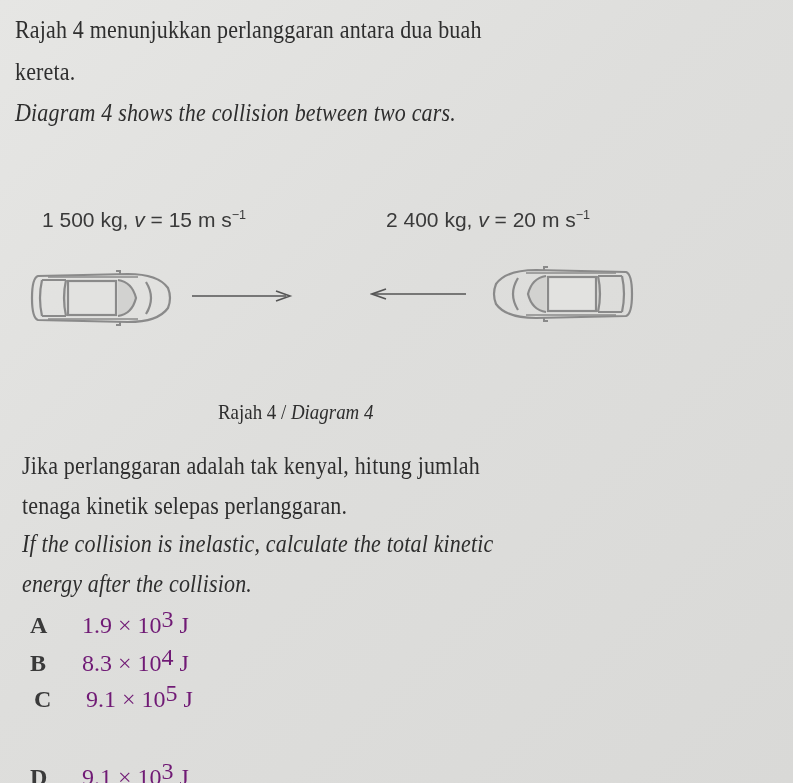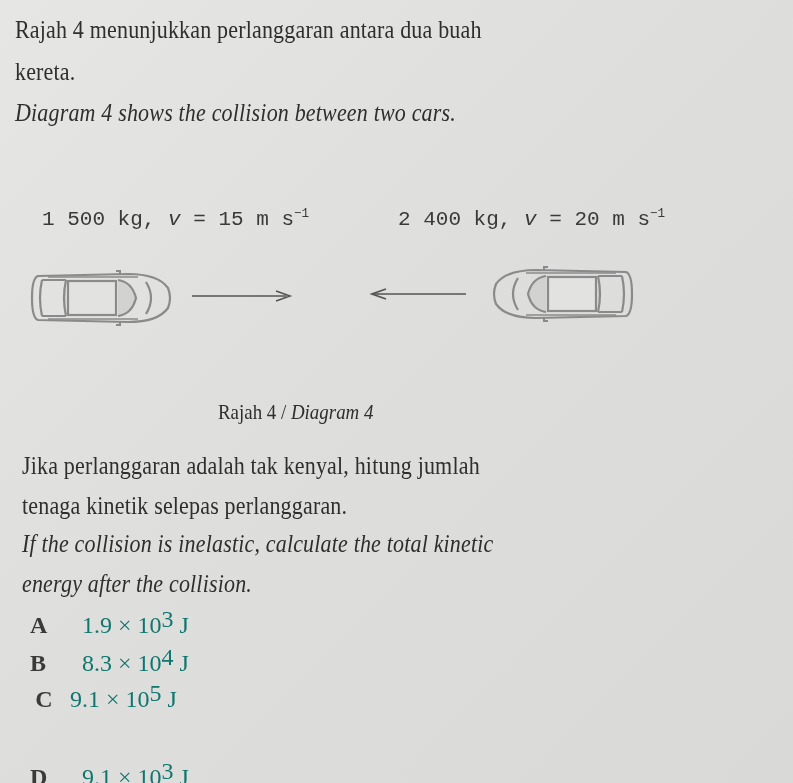--- a/index.html
+++ b/index.html
@@ -3,43 +3,43 @@
   <meta charset="utf-8">
   <style>
     html, body { margin: 0; padding: 0; }
     body {
       width: 793px; height: 783px; overflow: hidden;
       background: linear-gradient(135deg, #e6e6e4 0%, #dededc 45%, #d9d9d7 100%);
       color: #2e2e2e;
       position: relative;
     }
     .serif { font-family: "Liberation Serif", "DejaVu Serif", serif; }
-    .sans { font-family: Liberation Mono, monospace; }
+    .sans { font-family: Liberation Sans, sans-serif; }
     .abs { position: absolute; white-space: nowrap; }
     .line { font-size: 25px; letter-spacing: 0.2px; transform: scaleX(0.88); transform-origin: left center; }
     .italic { font-style: italic; }
     .label { font-size: 21px; color: #3a3a3a; }
     sup { font-size: 60%; vertical-align: super; line-height: 0; }
     .caption { font-size: 21px; transform: scaleX(0.9); transform-origin: left center; }
     .opt-letter { font-size: 24px; font-weight: bold; color: #3a3a3a; }
-    .opt-val { font-size: 24px; color: #0f766e; }
+    .opt-val { font-size: 24px; color: #701a75; }
     svg { position: absolute; }
   </style>
 </head>
 <body>
 
 <div class="abs serif line" style="left:15px; top:16px;">Rajah 4 menunjukkan perlanggaran antara dua buah</div>
 <div class="abs serif line" style="left:15px; top:58px;">kereta.</div>
 <div class="abs serif line italic" style="left:15px; top:99px;">Diagram 4 shows the collision between two cars.</div>
 
 <div class="abs sans label" style="left:42px; top:208px;">
   <span>1 500 kg,</span>
   <span class="italic">v</span><span> = 15 m s</span><sup>−1</sup>
 </div>
-<div class="abs sans label" style="left:386px; top:208px;margin-left:12px;">
+<div class="abs sans label" style="left:386px; top:208px;">
   <span>2 400 kg,</span>
   <span class="italic">v</span><span> = 20 m s</span><sup>−1</sup>
 </div>
 
 <svg style="left:28px; top:268px;" width="146" height="60" viewBox="0 0 146 60">
   <g fill="none" stroke="#8a8a8a" stroke-width="2.2">
     <path d="M10,8 Q4,10 4,30 Q4,50 10,52 L100,54 Q130,54 140,40 Q144,30 140,20 Q130,6 100,6 Z"></path>
     <path d="M14,12 Q10,30 14,48"></path>
     <path d="M38,12 Q34,30 38,48" fill="#d2d2d0"></path>
     <path d="M14,12 L38,12 M14,48 L38,48"></path>
@@ -83,18 +83,18 @@
 <div class="abs serif line" style="left:22px; top:492px;">tenaga kinetik selepas perlanggaran.</div>
 <div class="abs serif line italic" style="left:22px; top:530px;">If the collision is inelastic, calculate the total kinetic</div>
 <div class="abs serif line italic" style="left:22px; top:570px;">energy after the collision.</div>
 
 <div class="abs serif" style="left:30px; top:612px;">
   <span class="opt-letter" style="display:inline-block; width:52px;">A</span><span class="opt-val">1.9 × 10</span><sup class="opt-val">3</sup><span class="opt-val"> J</span>
 </div>
 <div class="abs serif" style="left:30px; top:650px;">
   <span class="opt-letter" style="display:inline-block; width:52px;">B</span><span class="opt-val">8.3 × 10</span><sup class="opt-val">4</sup><span class="opt-val"> J</span>
 </div>
-<div class="abs serif" style="left:18px; top:686px;text-align:center;">
+<div class="abs serif" style="left:34px; top:686px;">
   <span class="opt-letter" style="display:inline-block; width:52px;">C</span><span class="opt-val">9.1 × 10</span><sup class="opt-val">5</sup><span class="opt-val"> J</span>
 </div>
 <div class="abs serif" style="left:30px; top:764px;">
   <span class="opt-letter" style="display:inline-block; width:52px;">D</span><span class="opt-val">9.1 × 10</span><sup class="opt-val">3</sup><span class="opt-val"> J</span>
 </div>
 
 </body></html>

